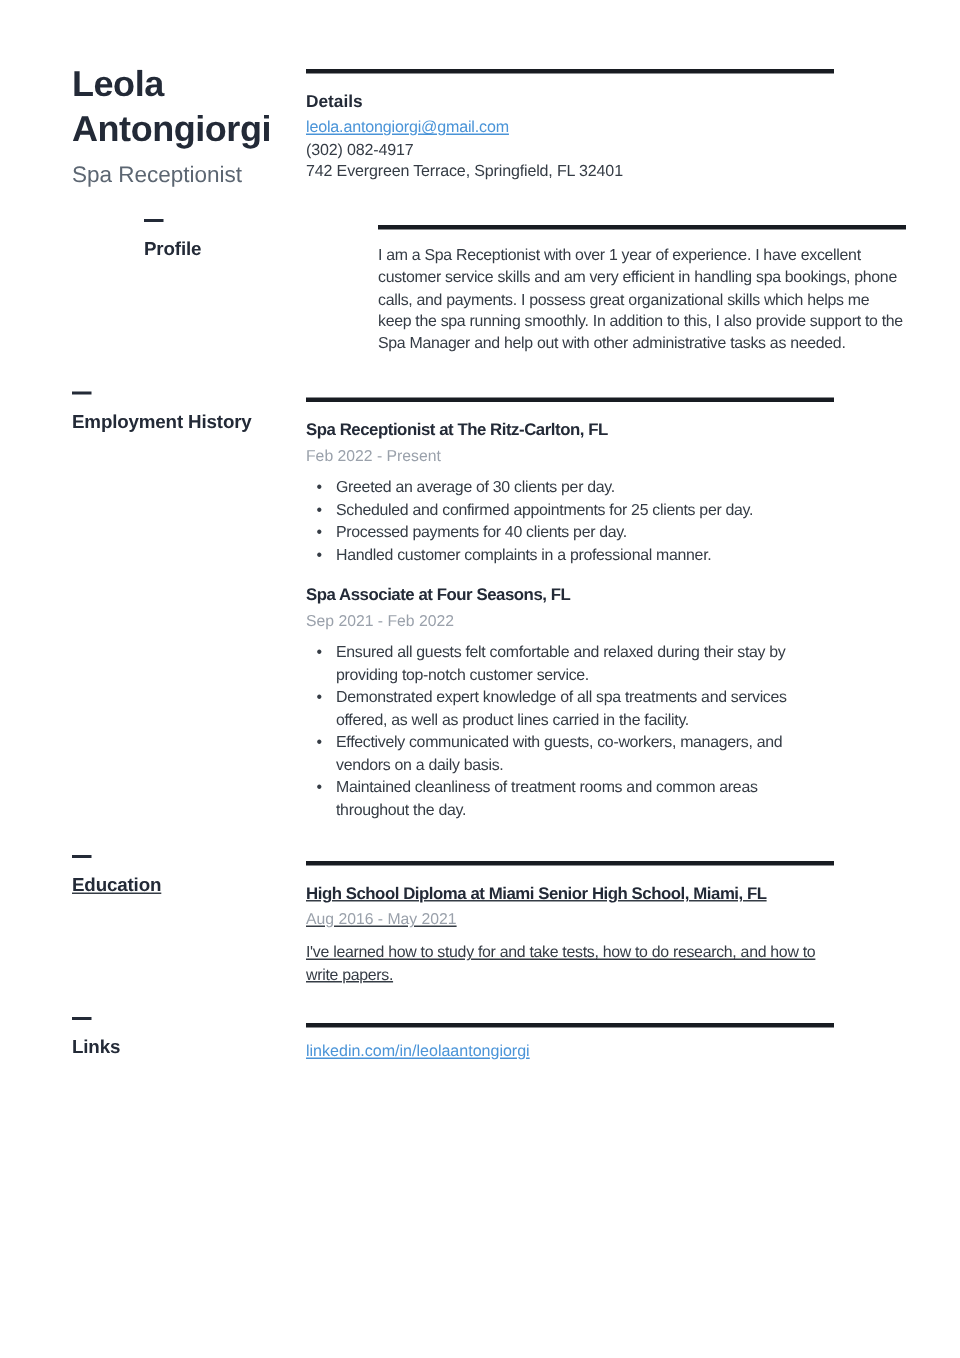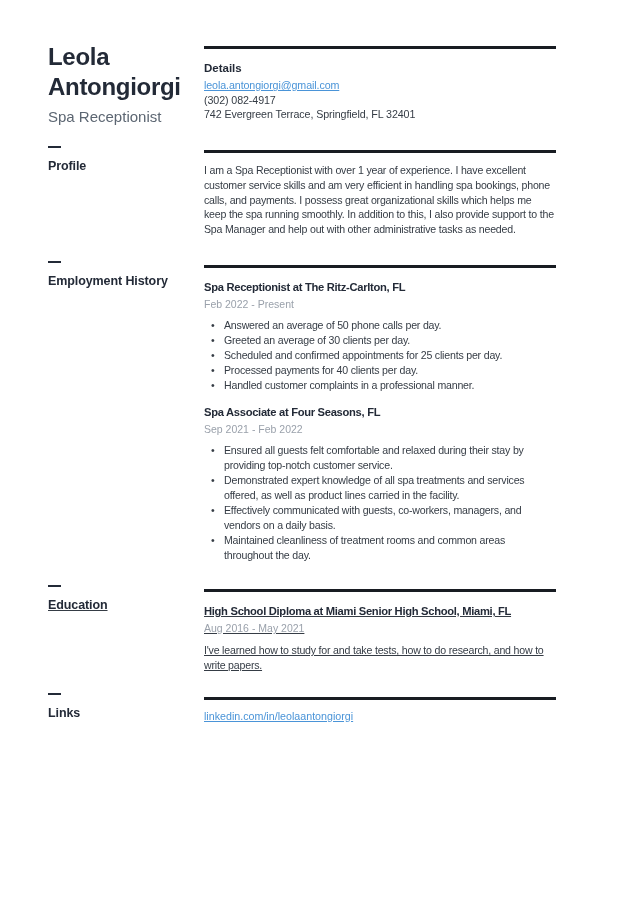--- a/index.html
+++ b/index.html
@@ -65,21 +65,21 @@
     width: 13px;
     border-top: 2px solid #232a37;
   }
   .section-label {
     margin-top: 11px;
     font-size: 12.5px;
     font-weight: 700;
     color: #232a37;
     letter-spacing: -0.1px;
   }
-  .sec-profile    { margin-top: 20px; }
+  .sec-profile    { margin-top: 20px; padding-left: 48px; }
   .sec-employment { margin-top: 24px; }
   .sec-education  { margin-top: 22px; text-decoration: underline; }
   .sec-links      { margin-top: 20px; }
 
   .body-text {
     margin-top: 10px;
     font-size: 10.6px;
     line-height: 14.8px;
     letter-spacing: -0.2px;
     color: #353c45;
@@ -159,21 +159,20 @@
       <div class="section-dash"></div>
       <div class="section-label">Employment History</div>
     </div>
     <div class="col-right">
       <div class="rule"></div>
 
       <div class="entry">
         <div class="entry-title">Spa Receptionist at The Ritz-Carlton, FL</div>
         <div class="entry-dates">Feb 2022 - Present</div>
         <ul class="bullets">
-          <li>Answered an average of 50 phone calls per day.</li>
           <li>Greeted an average of 30 clients per day.</li>
           <li>Scheduled and confirmed appointments for 25 clients per day.</li>
           <li>Processed payments for 40 clients per day.</li>
           <li>Handled customer complaints in a professional manner.</li>
         </ul>
       </div>
 
       <div class="entry">
         <div class="entry-title">Spa Associate at Four Seasons, FL</div>
         <div class="entry-dates">Sep 2021 - Feb 2022</div>

